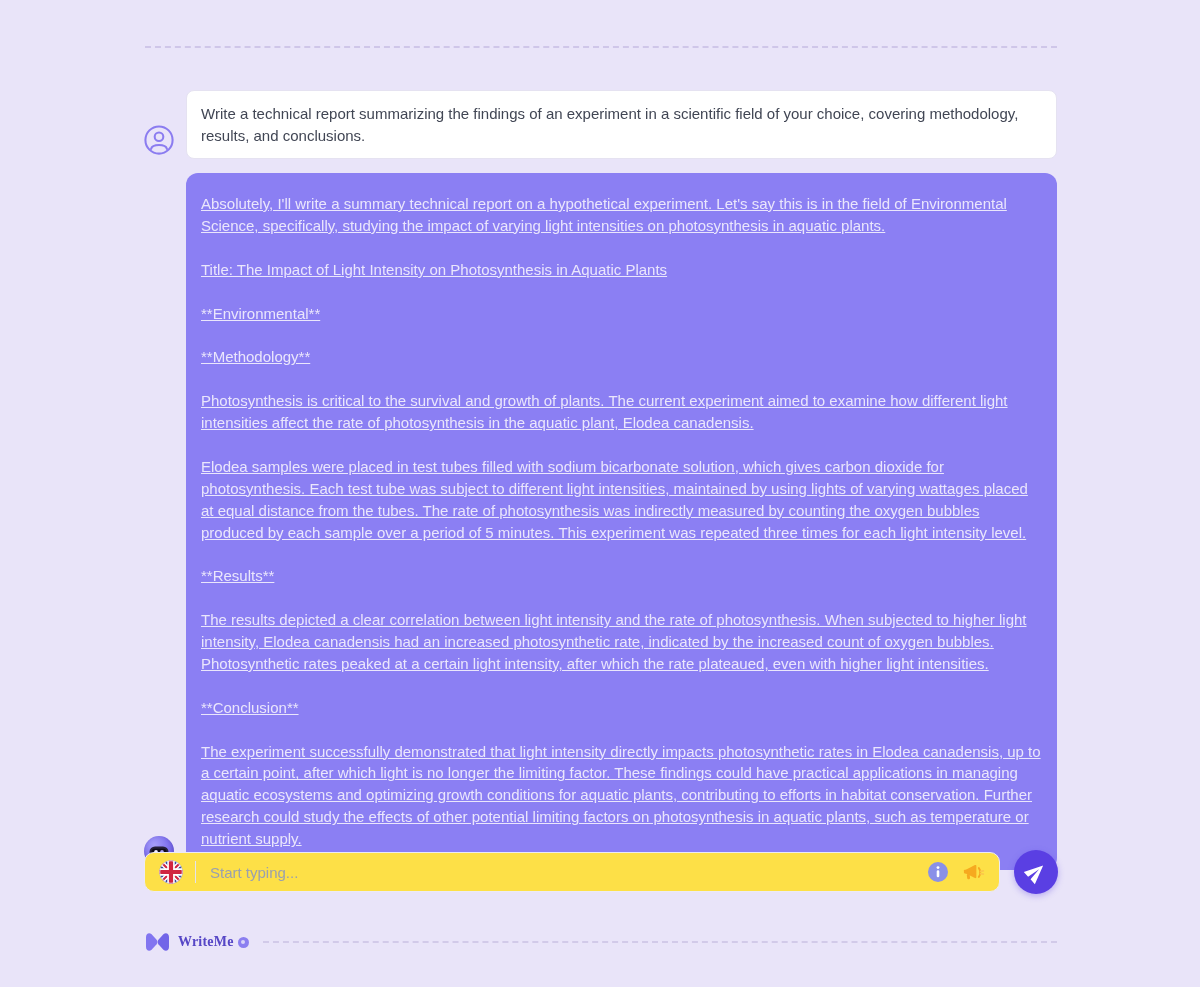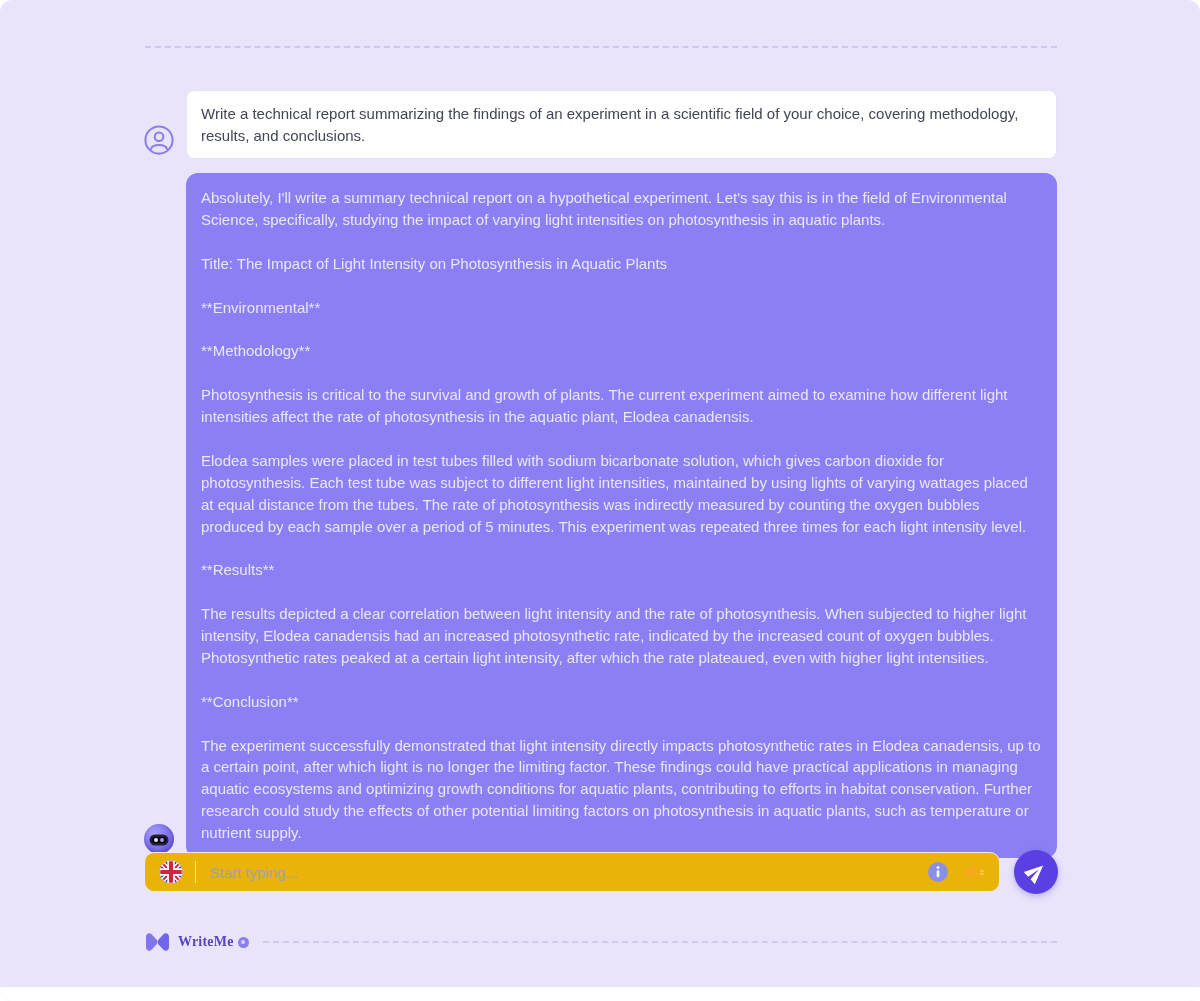--- a/index.html
+++ b/index.html
@@ -2,21 +2,20 @@
 <html><head>
 <meta charset="utf-8">
 <style>
   html,body{margin:0;padding:0;}
   body{font-family:"Liberation Sans", sans-serif;}
   .page{
     position:relative;
     width:1200px;height:1001px;
     background:#e9e4f9;
     overflow:hidden;
-    border-radius:12px;
   }
   .top-dash{
     position:absolute;left:145px;top:46px;width:912px;height:0;
     border-top:2px dashed #cfc6e9;
   }
   .row{
     position:absolute;left:144px;width:913px;
     display:flex;align-items:flex-end;
   }
   .avatar-col{
@@ -38,29 +37,29 @@
     background:#ffffff;
     border:1px solid #e5e2f1;
     border-radius:8px;
     padding:12px 14px;
     color:#414654;
     font-size:15px;line-height:21.5px;
   }
   .ai-bubble{
     background:#8b7ff3;
     border-radius:12px;
-    padding:14px 15px;
+    padding:20px 15px;
     color:#eae6fc;
-    font-size:15px;line-height:21.9px;
+    font-size:15px;line-height:21.9px;text-decoration:underline;
   }
   .ai-bubble p{margin:0 0 21.9px 0;}
   .ai-bubble p:last-child{margin-bottom:0;}
   .composer{
     position:absolute;left:144px;top:852px;width:856px;height:40px;
-    background:#eab308;border:1px solid #eceaf5;border-radius:10px;
+    background:#fde047;border:1px solid #eceaf5;border-radius:10px;
     box-sizing:border-box;
     display:flex;align-items:center;
     padding:0 14px;
   }
   .flag-btn{
     width:24px;height:24px;flex:0 0 24px;border:none;background:none;padding:0;cursor:pointer;
     display:flex;align-items:center;justify-content:center;
   }
   .composer-divider{
     width:1px;height:22px;background:#e4e3ee;margin:0 12px;flex:0 0 1px;

